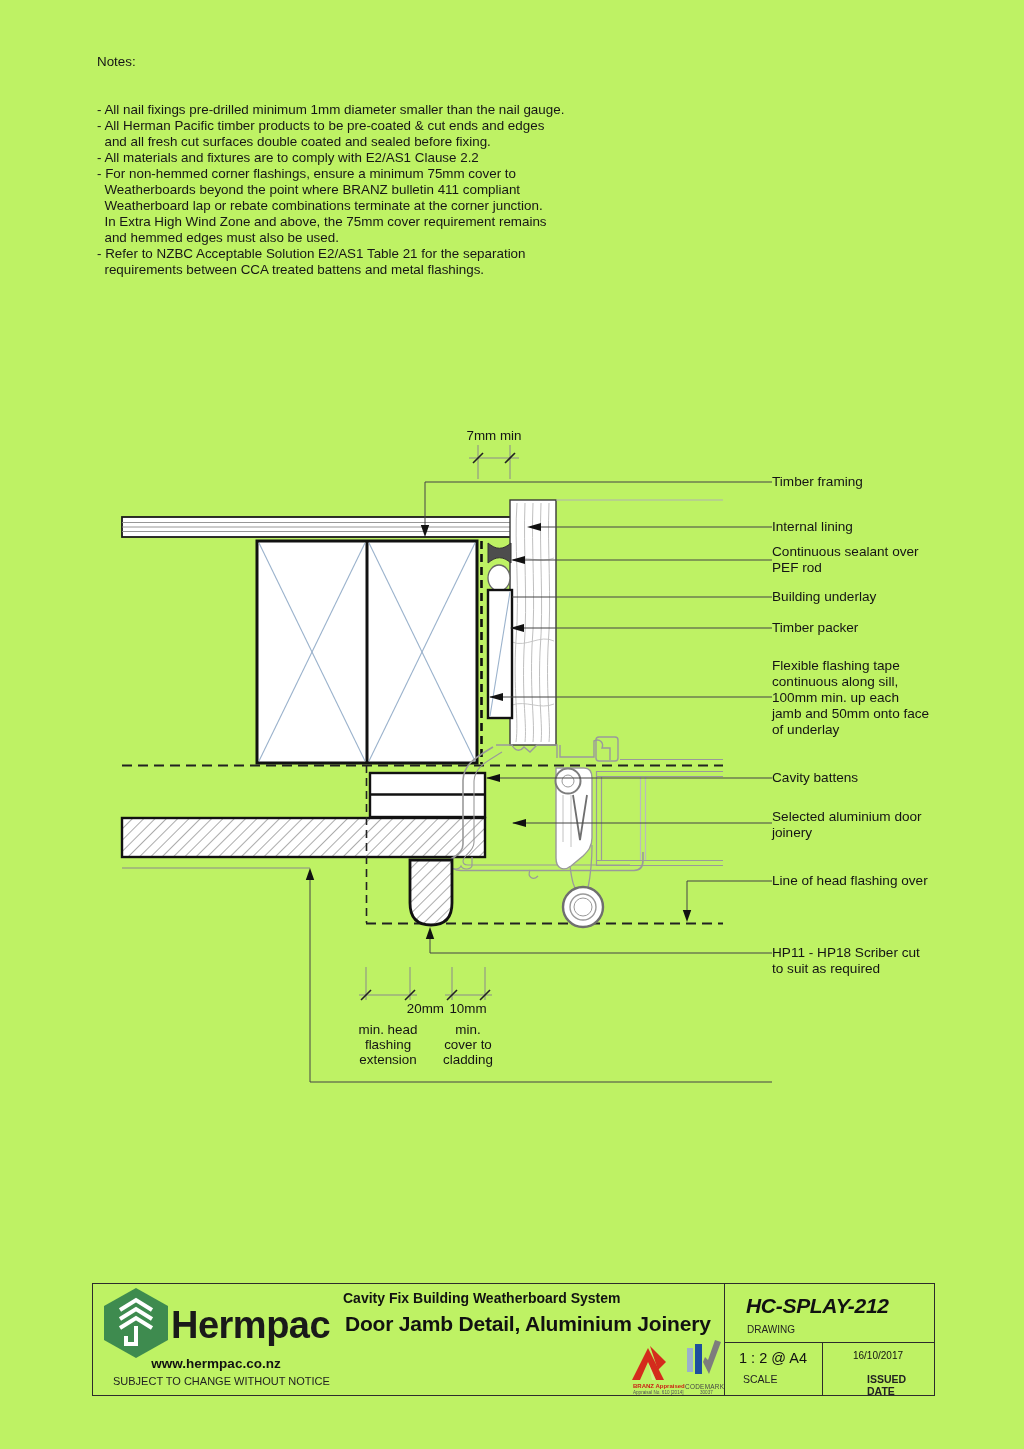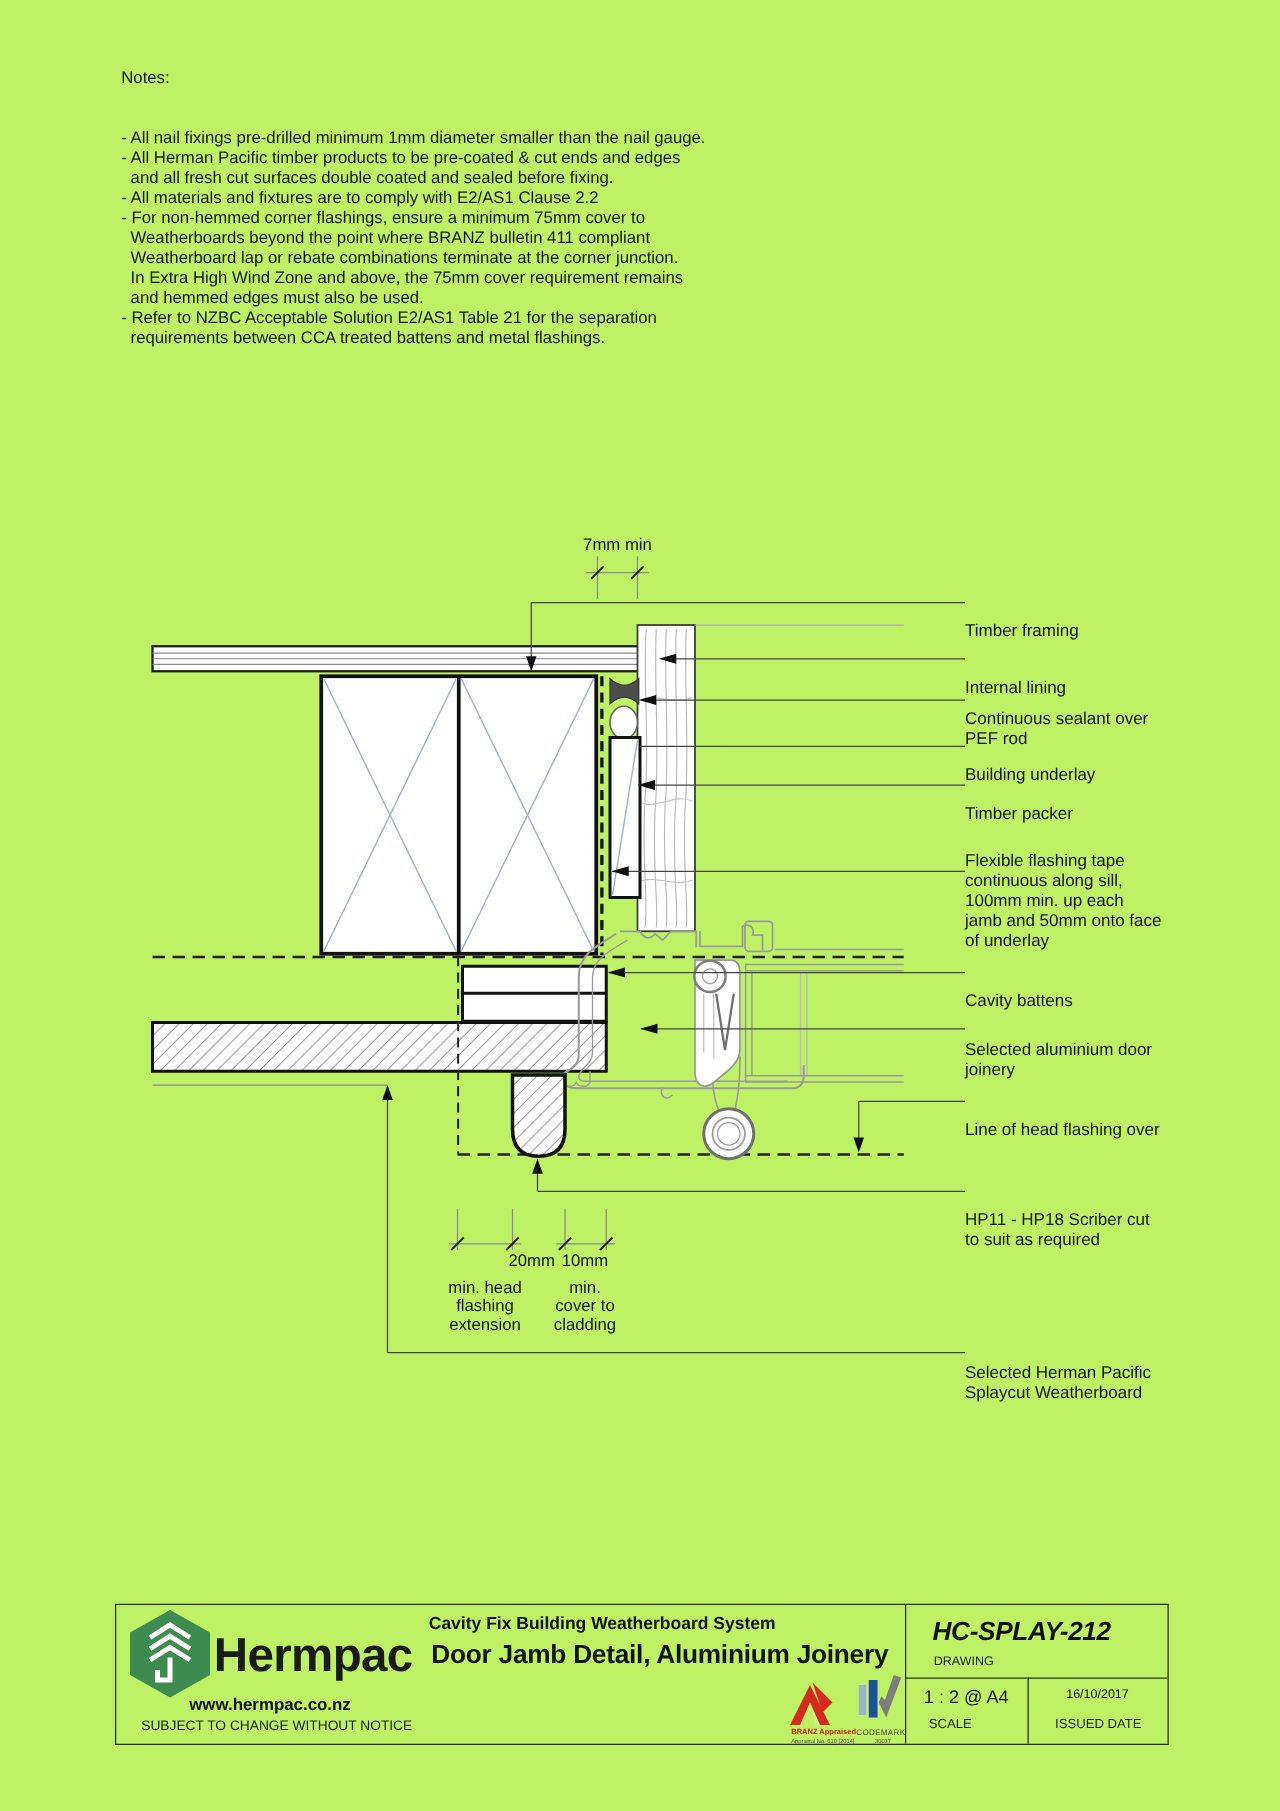--- a/index.html
+++ b/index.html
@@ -3,39 +3,39 @@
 <meta charset="utf-8">
 <style>
   html,body{margin:0;padding:0;background:#ffffff;}
   .page{position:relative;width:1024px;height:1449px;background:#bef264;overflow:hidden;
         font-family:"Liberation Sans","DejaVu Sans",sans-serif;color:#111;}
   .notes{position:absolute;left:97px;top:22px;width:520px;font-size:13.4px;line-height:16px;
          white-space:pre-wrap;color:#161616;}
   .notes .nt{margin-bottom:0px;}
   svg.draw{position:absolute;left:0;top:0;width:1024px;height:1449px;}
   .lbl{position:absolute;left:772px;width:215px;font-size:13.6px;line-height:16px;
-       white-space:pre-line;color:#141414;margin-top:23px;}
+       white-space:pre-line;color:#141414;}
   .dimtxt{position:absolute;font-size:13.4px;color:#141414;text-align:center;white-space:pre-line;}
   
   .tblock{position:absolute;left:92px;top:1283px;width:843px;height:113px;
           border:1.6px solid #2c2c2c;box-sizing:border-box;}
   .tb-div-v1{position:absolute;left:631px;top:0;width:0;height:111px;border-left:1.4px solid #2c2c2c;}
   .tb-div-v2{position:absolute;left:729px;top:58px;width:0;height:53px;border-left:1.4px solid #2c2c2c;}
   .tb-div-h{position:absolute;left:631px;top:58px;width:210px;height:0;border-top:1.4px solid #2c2c2c;}
   .brand{position:absolute;left:78px;top:20px;font-size:38px;font-weight:bold;letter-spacing:-0.5px;color:#1a1a1a;}
   .website{position:absolute;left:38px;top:72px;width:170px;text-align:center;font-size:13.5px;font-weight:bold;}
   .disclaimer{position:absolute;left:20px;top:91px;font-size:11px;color:#222;}
   .sys{position:absolute;left:250px;top:6px;font-size:14px;font-weight:bold;}
   .maintitle{position:absolute;left:252px;top:28px;font-size:21px;font-weight:bold;letter-spacing:-0.2px;}
   .dwgnum{position:absolute;left:653px;top:10px;font-size:21px;font-weight:bold;letter-spacing:-0.3px;font-style:italic;}
   .dwglab{position:absolute;left:654px;top:40px;font-size:10px;color:#222;}
   .scaleval{position:absolute;left:631px;top:66px;width:98px;text-align:center;font-size:14.5px;}
   .scalelab{position:absolute;left:650px;top:89px;font-size:10.5px;color:#222;}
   .dateval{position:absolute;left:729px;top:66px;width:112px;text-align:center;font-size:10px;}
-  .datelab{position:absolute;left:751px;top:89px;font-size:10.5px;color:#222;}
+  .datelab{position:absolute;left:774px;top:89px;font-size:10.5px;color:#222;font-weight:bold;}
   .branz-t1{position:absolute;left:540px;top:99px;font-size:6px;font-weight:bold;color:#cc1f14;}
   .branz-t2{position:absolute;left:540px;top:106px;font-size:4.6px;color:#555;}
   .cm-t1{position:absolute;left:592px;top:99px;font-size:6.4px;color:#444;letter-spacing:0.3px;}
   .cm-t2{position:absolute;left:607px;top:106px;font-size:4.6px;color:#555;}
 </style>
 </head>
 <body>
 
 <div class="page">
 
@@ -244,22 +244,20 @@
 continuous along sill,
 100mm min. up each
 jamb and 50mm onto face
 of underlay</div>
   <div class="lbl" style="top:770px;">Cavity battens</div>
   <div class="lbl" style="top:809px;">Selected aluminium door
 joinery</div>
   <div class="lbl" style="top:873px;">Line of head flashing over</div>
   <div class="lbl" style="top:945px;">HP11 - HP18 Scriber cut
 to suit as required</div>
-  <div class="lbl" style="top:1067px;">Selected Herman Pacific
-Splaycut Weatherboard</div>
 
   <div class="tblock">
     <div class="tb-div-v1"></div>
     <div class="tb-div-v2"></div>
     <div class="tb-div-h"></div>
 
     <svg width="70" height="74" style="position:absolute;left:8px;top:2px;" viewBox="0 0 70 74">
       <polygon points="35,2 67,20 67,54 35,72 3,54 3,20" fill="#3e8b4f"></polygon>
       <g stroke="#ffffff" stroke-width="4" fill="none">
         <path d="M19,24 L35,14 L51,24"></path>

